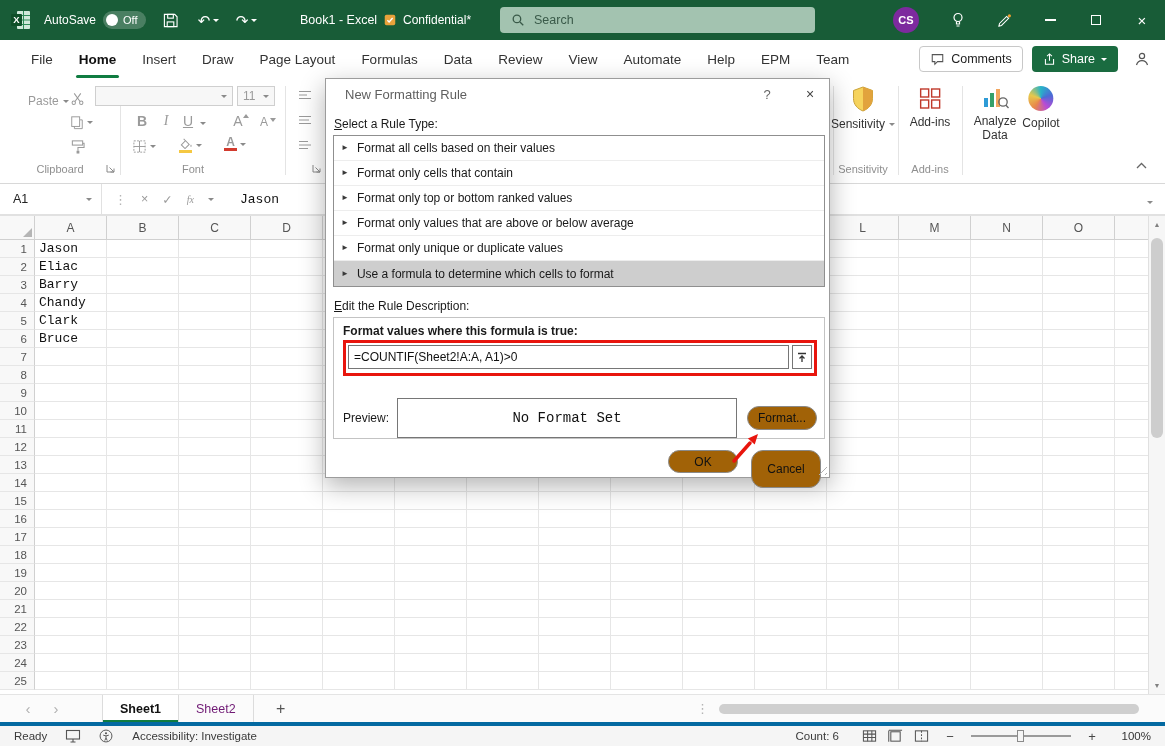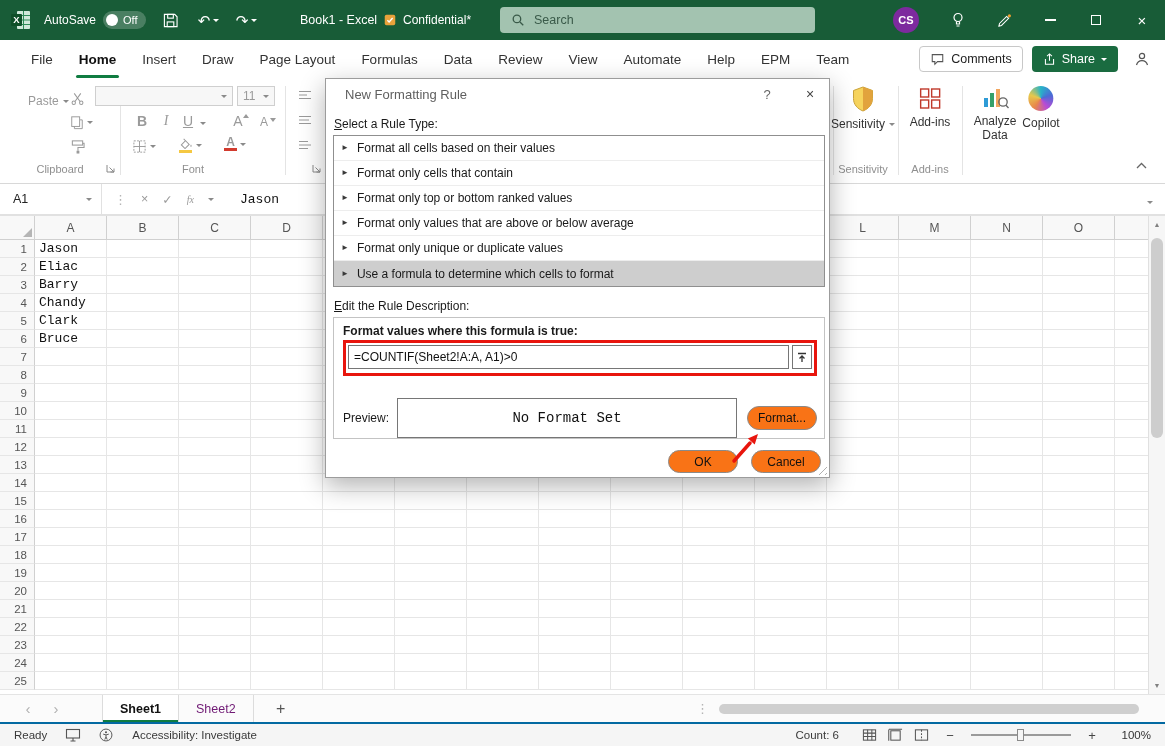--- a/index.html
+++ b/index.html
@@ -97,21 +97,21 @@
 .sheet-tab{padding:0 17px;display:flex;align-items:center;font-size:12.5px;color:#701a75;border-right:1px solid #dcdcdc;position:relative;}
 .sheet-tab:first-child{border-left:1px solid #dcdcdc;}
 .sheet-tab.active{background:#fff;color:#111;font-weight:700;}
 .sheet-tab.active::after{content:"";position:absolute;left:0;right:0;bottom:0;height:2.5px;background:var(--green);}
 .add-sheet{width:30px;display:flex;align-items:center;justify-content:center;font-size:16px;color:#555;margin-left:12px;}
 .sheet-right{margin-left:auto;display:flex;align-items:center;gap:10px;padding-right:14px;}
 .h-scroll{width:432px;height:12px;display:flex;align-items:center;}
 .h-thumb{width:420px;height:10px;background:#cfcfcf;border-radius:5px;}
 
 
-.status-bar{position:absolute;top:722px;left:0;right:0;height:24px;background:#f5f5f5;border-top:2px solid #0369a1;display:flex;align-items:center;font-size:11.5px;color:#3a3a3a;padding:0 14px;gap:18px;}
+.status-bar{position:absolute;top:722px;left:0;right:0;height:24px;background:#f5f5f5;border-top:4px solid #0369a1;display:flex;align-items:center;font-size:11.5px;color:#3a3a3a;padding:0 14px;gap:18px;}
 .acc{display:flex;align-items:center;gap:19px;}
 .status-right{margin-left:auto;display:flex;align-items:center;gap:15px;}
 .view-btns{display:flex;gap:11px;align-items:center;margin-left:8px;}
 .zoom-out,.zoom-in{font-size:13px;color:#444;width:12px;text-align:center;}
 .zoom-slider{width:100px;height:2px;background:#9a9a9a;position:relative;}
 .zoom-thumb{position:absolute;left:46px;top:-5px;width:7px;height:12px;background:#f5f5f5;border:1px solid #8a8a8a;}
 .zoom-pct{width:38px;text-align:right;color:#333;}
 
 
 .dialog{position:absolute;left:325px;top:78px;width:505px;height:400px;background:#fff;border:1px solid #9c9c9c;box-shadow:0 8px 24px rgba(0,0,0,.3);z-index:50;font-size:12px;color:#1a1a1a;}
@@ -126,24 +126,24 @@
 .rule-item.selected{background:#cecece;}
 .rule-arrow{font-size:8px;color:#3a3a3a;line-height:8px;}
 .desc-box{position:absolute;left:7px;top:238px;width:492px;height:122px;border:1px solid #c3c3c3;}
 .formula-prompt{position:absolute;left:9px;top:6px;font-weight:700;display:block;}
 .red-frame{position:absolute;left:9px;top:22px;width:474px;height:36px;border:3px solid var(--red);display:flex;align-items:flex-start;padding:2px;gap:3px;}
 .formula-input{flex:1;height:24px;border:1px solid #767676;background:#fff;display:flex;align-items:center;padding-left:5px;color:#111;}
 .collapse-btn{width:20px;height:24px;border:1px solid #767676;background:#fff;display:flex;align-items:center;justify-content:center;flex:none;}
 .preview-row{position:absolute;left:0;right:0;top:80px;height:42px;}
 .preview-label{position:absolute;left:9px;top:13px;}
 .preview-box{position:absolute;left:63px;top:0;width:340px;height:40px;border:1px solid #767676;display:flex;align-items:center;justify-content:center;font-family:"Liberation Mono","DejaVu Sans Mono",monospace;font-size:14px;color:#111;}
-.dlg-btn{display:flex;align-items:center;justify-content:center;border:1px solid #8a8a8a;background:#f97316;font-size:12px;color:#111;border-radius:12px;cursor:default;}
+.dlg-btn{display:flex;align-items:center;justify-content:center;border:1px solid #8a8a8a;background:#a16207;font-size:12px;color:#111;border-radius:12px;cursor:default;}
 .format-btn{position:absolute;left:413px;top:8px;width:70px;height:24px;}
 .ok-btn{position:absolute;left:342px;top:371px;width:70px;height:23px;}
-.cancel-btn{position:absolute;left:425px;top:371px;width:70px;height:23px;}
+.cancel-btn{position:absolute;left:425px;top:371px;width:70px;height:38px;}
 .annot-arrow{position:absolute;left:398px;top:348px;pointer-events:none;z-index:5;}
 .resize-grip{position:absolute;right:2px;bottom:2px;width:12px;height:12px;background:repeating-linear-gradient(135deg,transparent 0 3px,#b0b0b0 3px 4px);clip-path:polygon(100% 0,100% 100%,0 100%);}
 </style>
 </head>
 <body>
 
 <div class="titlebar">
   <div class="tb-left">
     <div>
       <svg width="22" height="22" viewBox="0 0 22 22">

